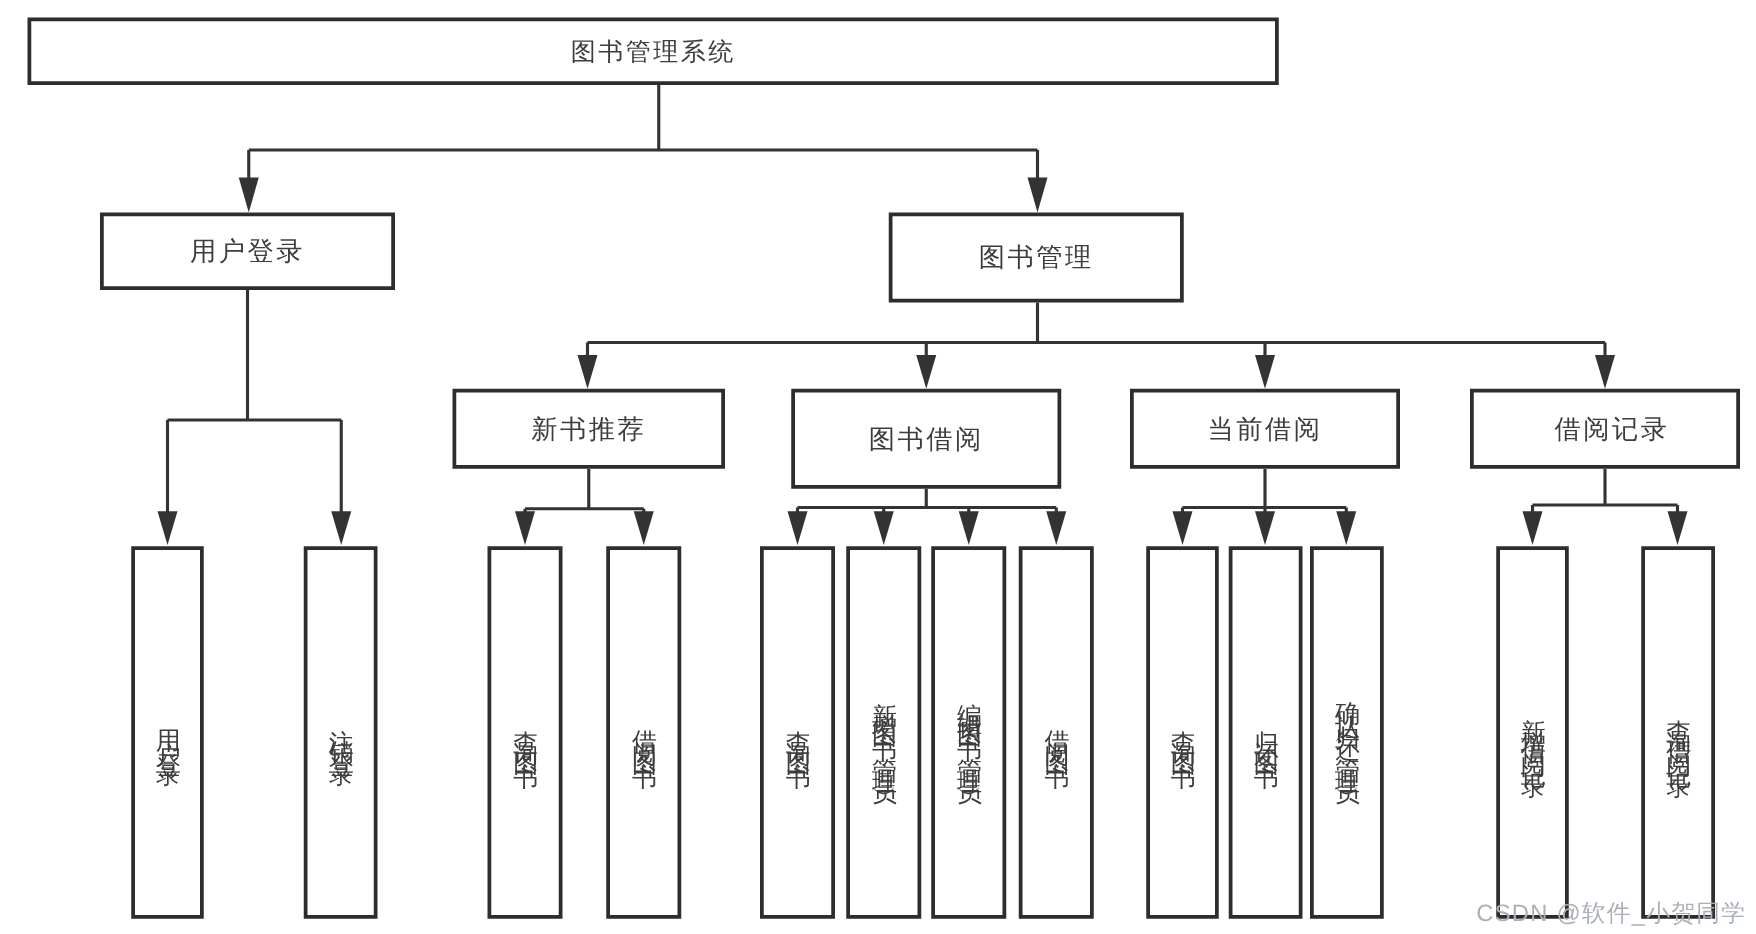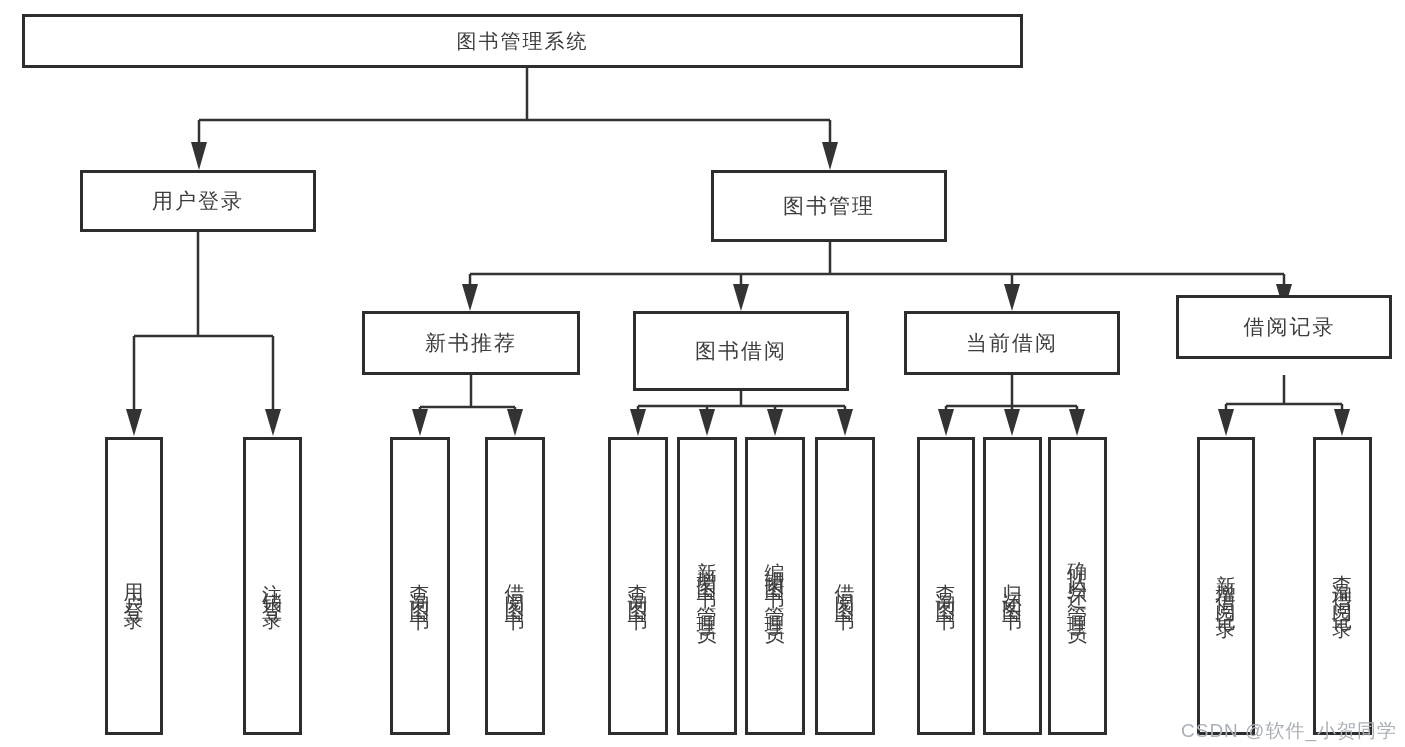--- a/index.html
+++ b/index.html
@@ -117,21 +117,21 @@
 
   <div class="node h-node" style="left:362px; top:311px; width:218px; height:64px;">
     <span>新书推荐</span>
   </div>
   <div class="node h-node" style="left:633px; top:311px; width:216px; height:80px;">
     <span>图书借阅</span>
   </div>
   <div class="node h-node" style="left:904px; top:311px; width:216px; height:64px;">
     <span>当前借阅</span>
   </div>
-  <div class="node h-node" style="left:1176px; top:295px; width:216px; height:64px;padding-left:11px;">
+  <div class="node h-node" style="left:1176px; top:311px; width:216px; height:64px;padding-left:11px;">
     <span>借阅记录</span>
   </div>
 
   <div class="node leaf-node" style="left:105px; top:437px; width:58px; height:298px;">
     <span class="vtext">用户登录</span>
   </div>
   <div class="node leaf-node" style="left:243px; top:437px; width:59px; height:298px;">
     <span class="vtext">注销登录</span>
   </div>
 

